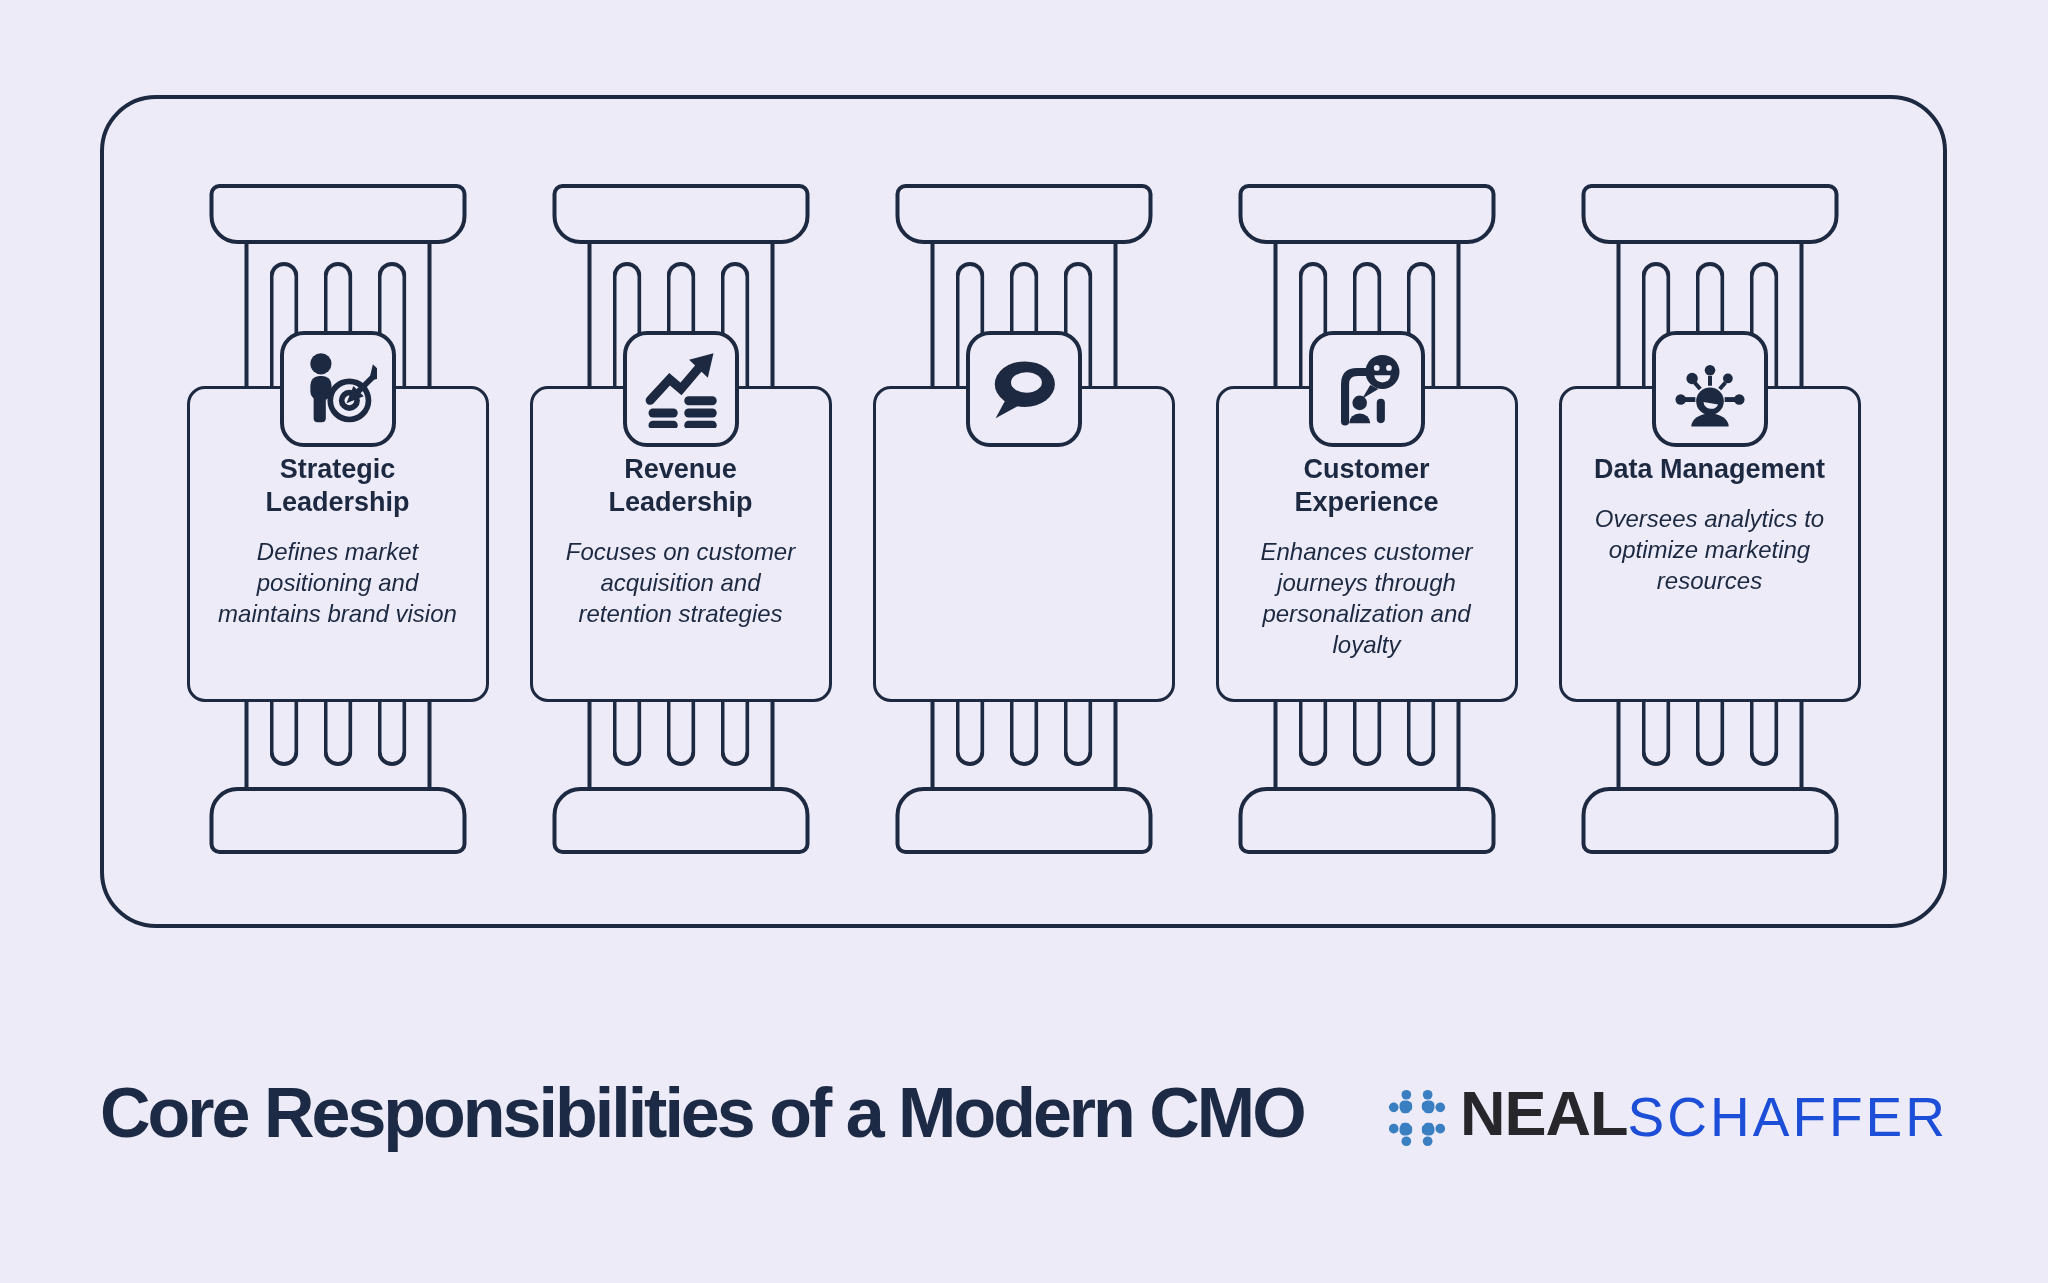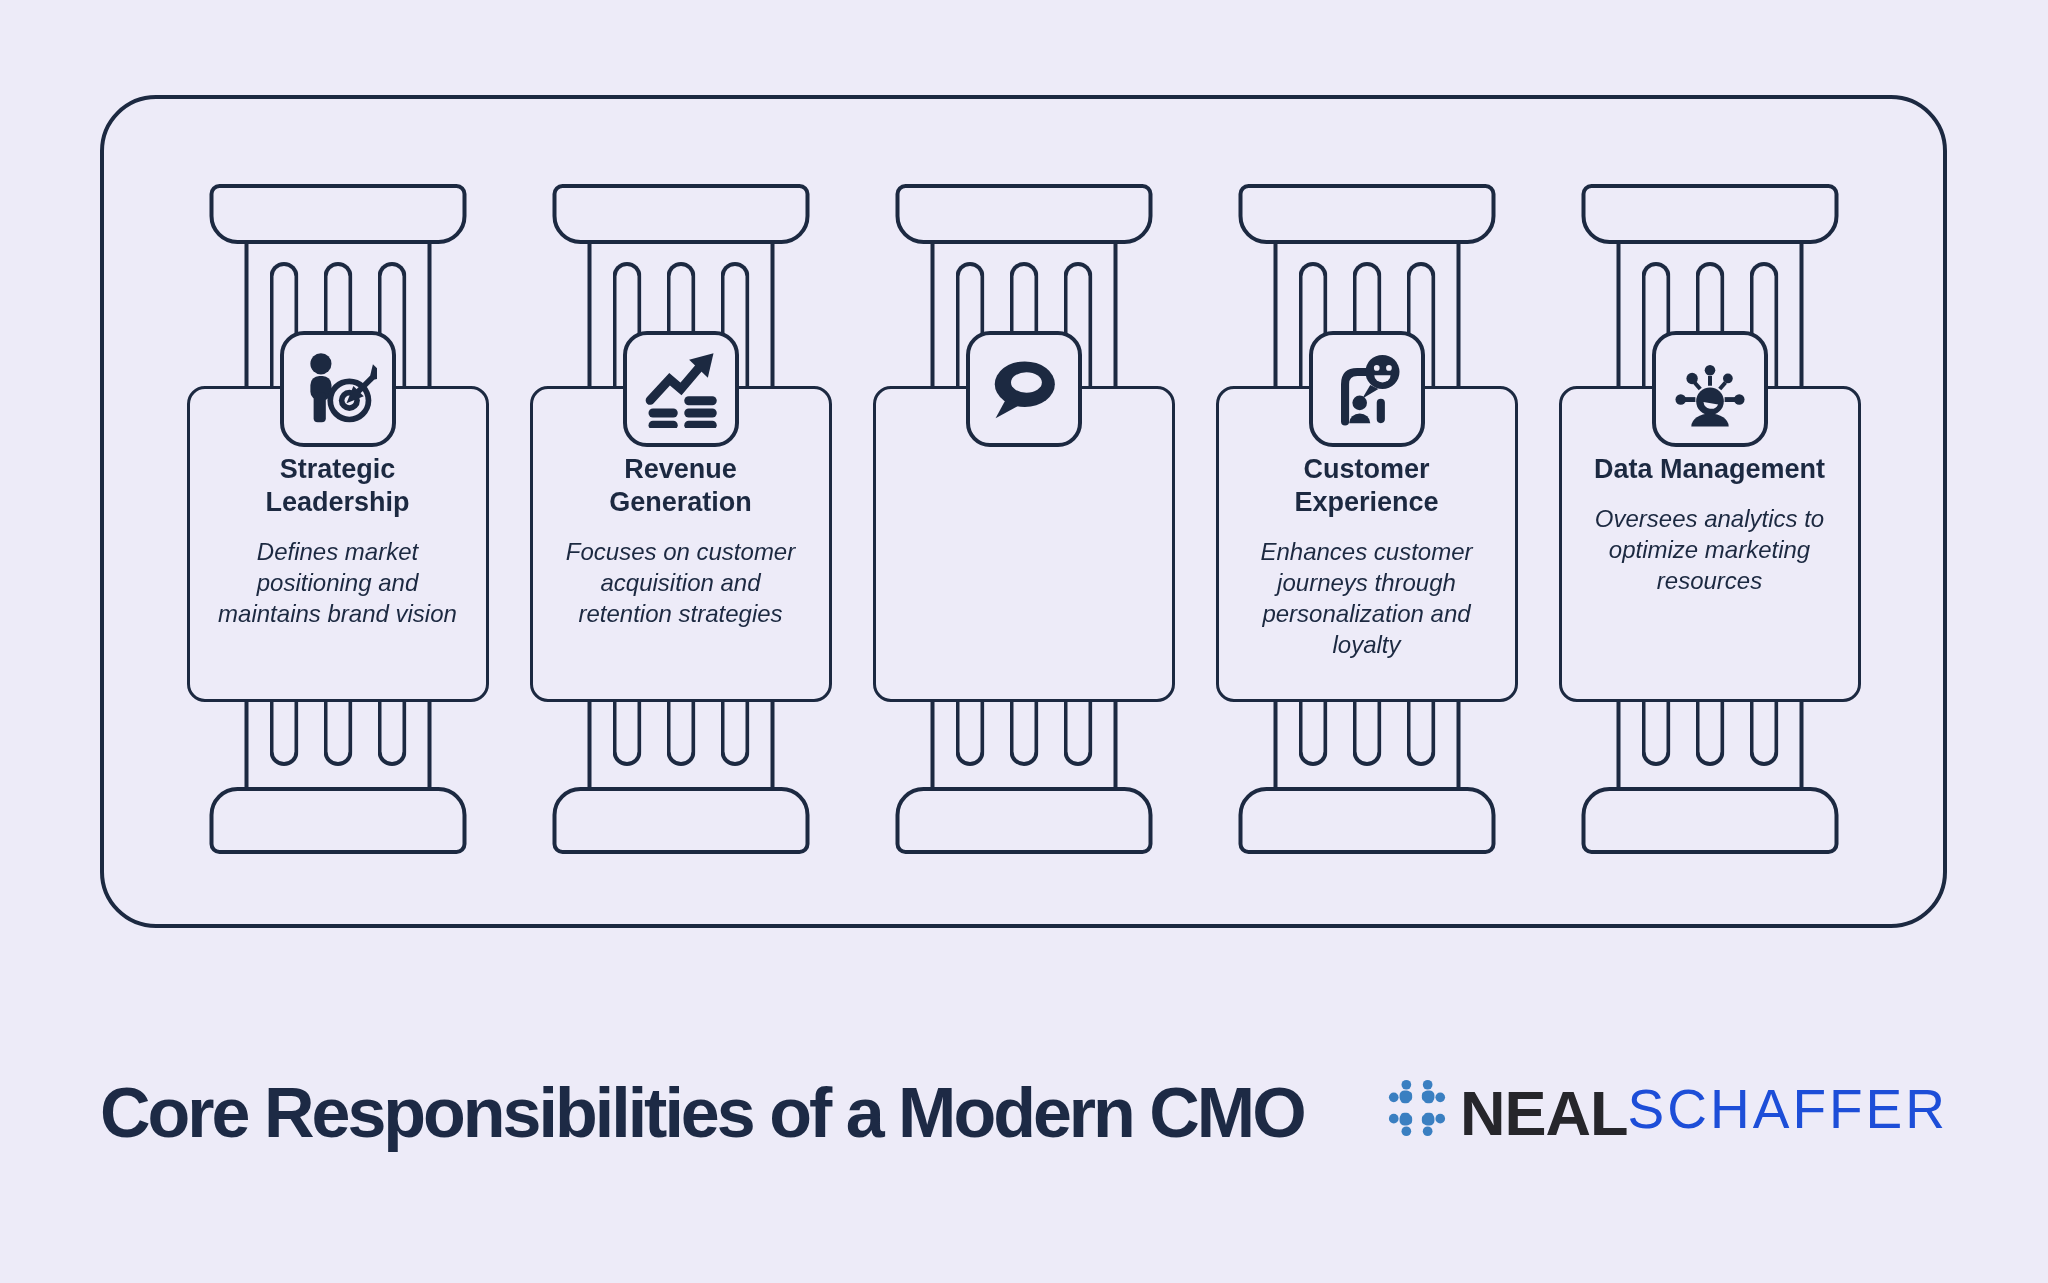--- a/index.html
+++ b/index.html
@@ -108,21 +108,21 @@
   .footer{
     position:absolute;left:100px;top:1055px;width:1848px;height:115px;
     display:flex;align-items:center;justify-content:space-between;
   }
   .main-title{
     font-size:70px;font-weight:bold;
     letter-spacing:-3px;
     color:#1D2A45;
     white-space:nowrap;
   }
-  .brand{display:flex;align-items:flex-start;}
+  .brand{display:flex;align-items:flex-end;}
   .brand svg{width:62px;height:62px;margin-right:12px;}
   .brand-bold{
     font-size:63px;font-weight:bold;color:var(--brand-black);
     letter-spacing:-1px;white-space:nowrap;
   }
   .brand-light{
     font-size:55px;font-weight:normal;color:#1d4ed8;
     letter-spacing:3px;white-space:nowrap;
   }
 </style>
@@ -171,21 +171,21 @@
       <div class="shaft-top"></div>
       <div class="flute-t f1"></div>
       <div class="flute-t f2"></div>
       <div class="flute-t f3"></div>
       <div class="shaft-bot"></div>
       <div class="flute-b f1"></div>
       <div class="flute-b f2"></div>
       <div class="flute-b f3"></div>
       <div class="base"></div>
       <div class="card">
-        <h3>Revenue Generation</h3>
+        <h3>Revenue Leadership</h3>
         <p>Focuses on customer acquisition and retention strategies</p>
       </div>
       <div class="icon-box">
         <svg viewBox="0 0 96 96" fill="currentColor">
           <polyline points="10,62 34,36 48,48 70,22" fill="none" stroke="currentColor" stroke-width="11" stroke-linecap="round" stroke-linejoin="miter"></polyline>
           <polygon points="58,12 88,4 81,34"></polygon>
           <rect x="8" y="72" width="36" height="11" rx="5.5"></rect>
           <rect x="8" y="87" width="36" height="11" rx="5.5"></rect>
           <rect x="52" y="57" width="40" height="11" rx="5.5"></rect>
           <rect x="52" y="72" width="40" height="11" rx="5.5"></rect>

